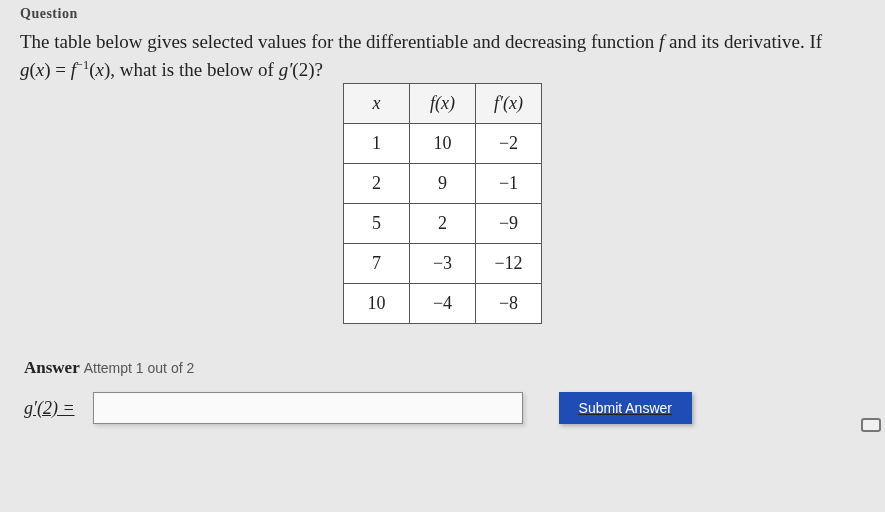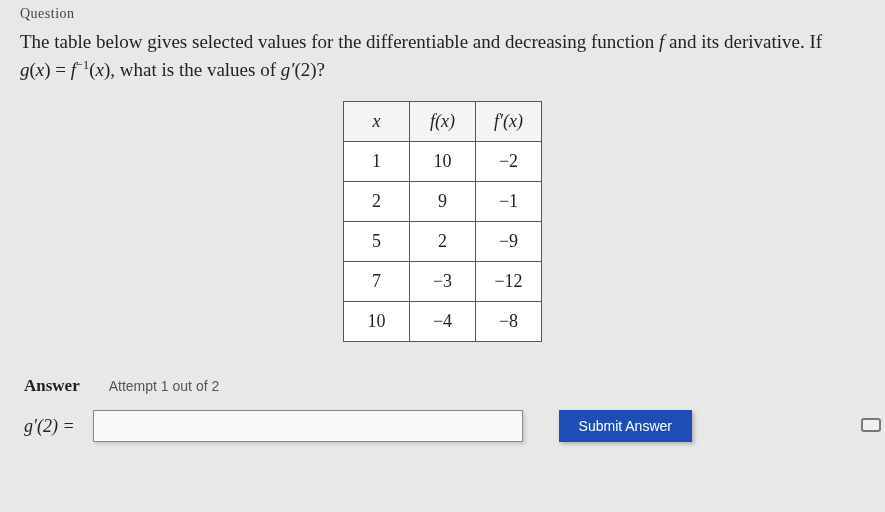--- a/index.html
+++ b/index.html
@@ -7,29 +7,28 @@
       width: 885px;
       height: 512px;
       background: #e8e8e8;
       font-family: "Times New Roman", serif;
       color: #222;
       padding: 6px 20px 10px 20px;
       position: relative;
     }
     .question-header {
       font-size: 14px;
-      font-weight: normal;
+      font-weight: bold;
       color: #444;
       margin-bottom: 6px;
       letter-spacing: 0.5px;
     }
     .problem-text {
       font-size: 19px;
       line-height: 1.45;
-      margin-bottom: 18px;
     }
     .math-i { font-style: italic; font-family: "Times New Roman", serif; }
     .sup { vertical-align: super; font-size: 0.65em; }
     .table-wrap {
       display: flex;
       justify-content: center;
       margin-bottom: 34px;
     }
     table {
       border-collapse: collapse;
@@ -44,31 +43,32 @@
       font-weight: normal;
       font-family: "Times New Roman", serif;
     }
     th {
       font-weight: normal;
       background: #f4f4f4;
     }
     .answer-row {
       display: flex;
       align-items: baseline;
-      gap: 29px;
+      gap: 4px;
       margin-bottom: 14px;
       padding-left: 4px;
     }
     .answer-label { font-size: 17px; font-weight: bold; }
     .attempt { font-size: 14px; color: #555; font-family: sans-serif; }
     .input-row {
       display: flex;
       align-items: center;
       gap: 18px;
       padding-left: 4px;
+      text-decoration: underline;
     }
     .lhs {
       font-size: 18px;
       font-style: italic;
       font-family: "Times New Roman", serif;
     }
     .answer-input {
       width: 430px;
       height: 32px;
       border: 1px solid #888;
@@ -100,21 +100,21 @@
       background: #f0f0f0;
     }
   </style>
 </head>
 <body>
 
 <div class="question-header">Question</div>
 
 <div class="problem-text">
   <span>The table below gives selected values for the differentiable and decreasing function </span><span class="math-i">f</span><span> and its derivative. If</span><br>
-  <span class="math-i">g</span><span>(</span><span class="math-i">x</span><span>) = </span><span class="math-i">f</span><span class="sup">−1</span><span>(</span><span class="math-i">x</span><span>), what is the values of </span><span class="math-i">g′</span><span>(2)?</span>
+  <span class="math-i">g</span><span>(</span><span class="math-i">x</span><span>) = </span><span class="math-i">f</span><span class="sup">−1</span><span>(</span><span class="math-i">x</span><span>), what is the below of </span><span class="math-i">g′</span><span>(2)?</span>
 </div>
 
 <div class="table-wrap">
   <table>
     <thead>
       <tr>
         <th><span class="math-i">x</span></th>
         <th><span class="math-i">f(x)</span></th>
         <th><span class="math-i">f′(x)</span></th>
       </tr>

